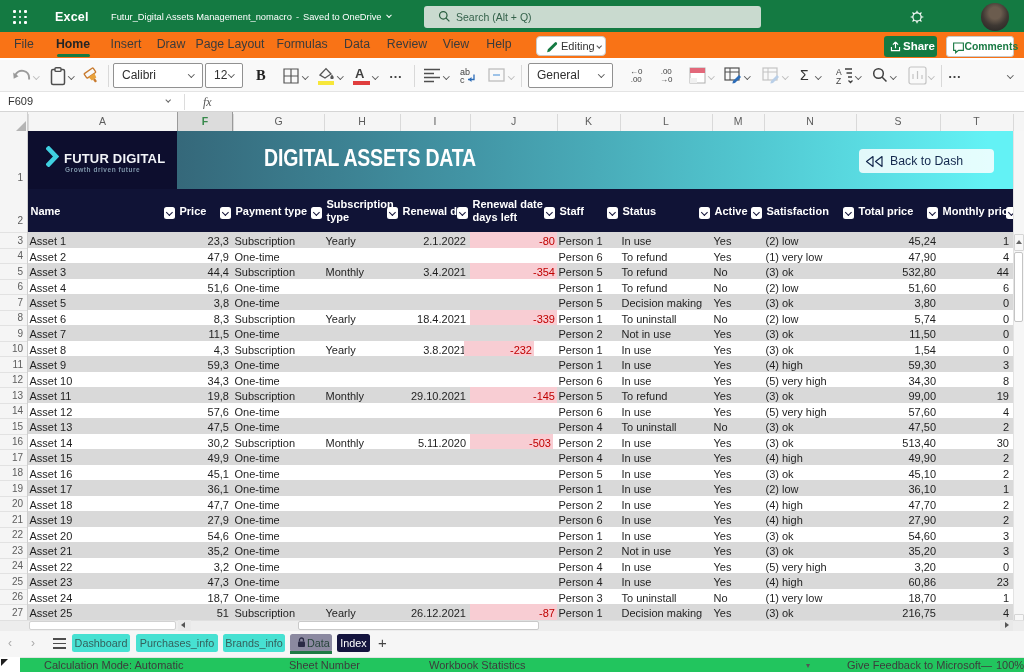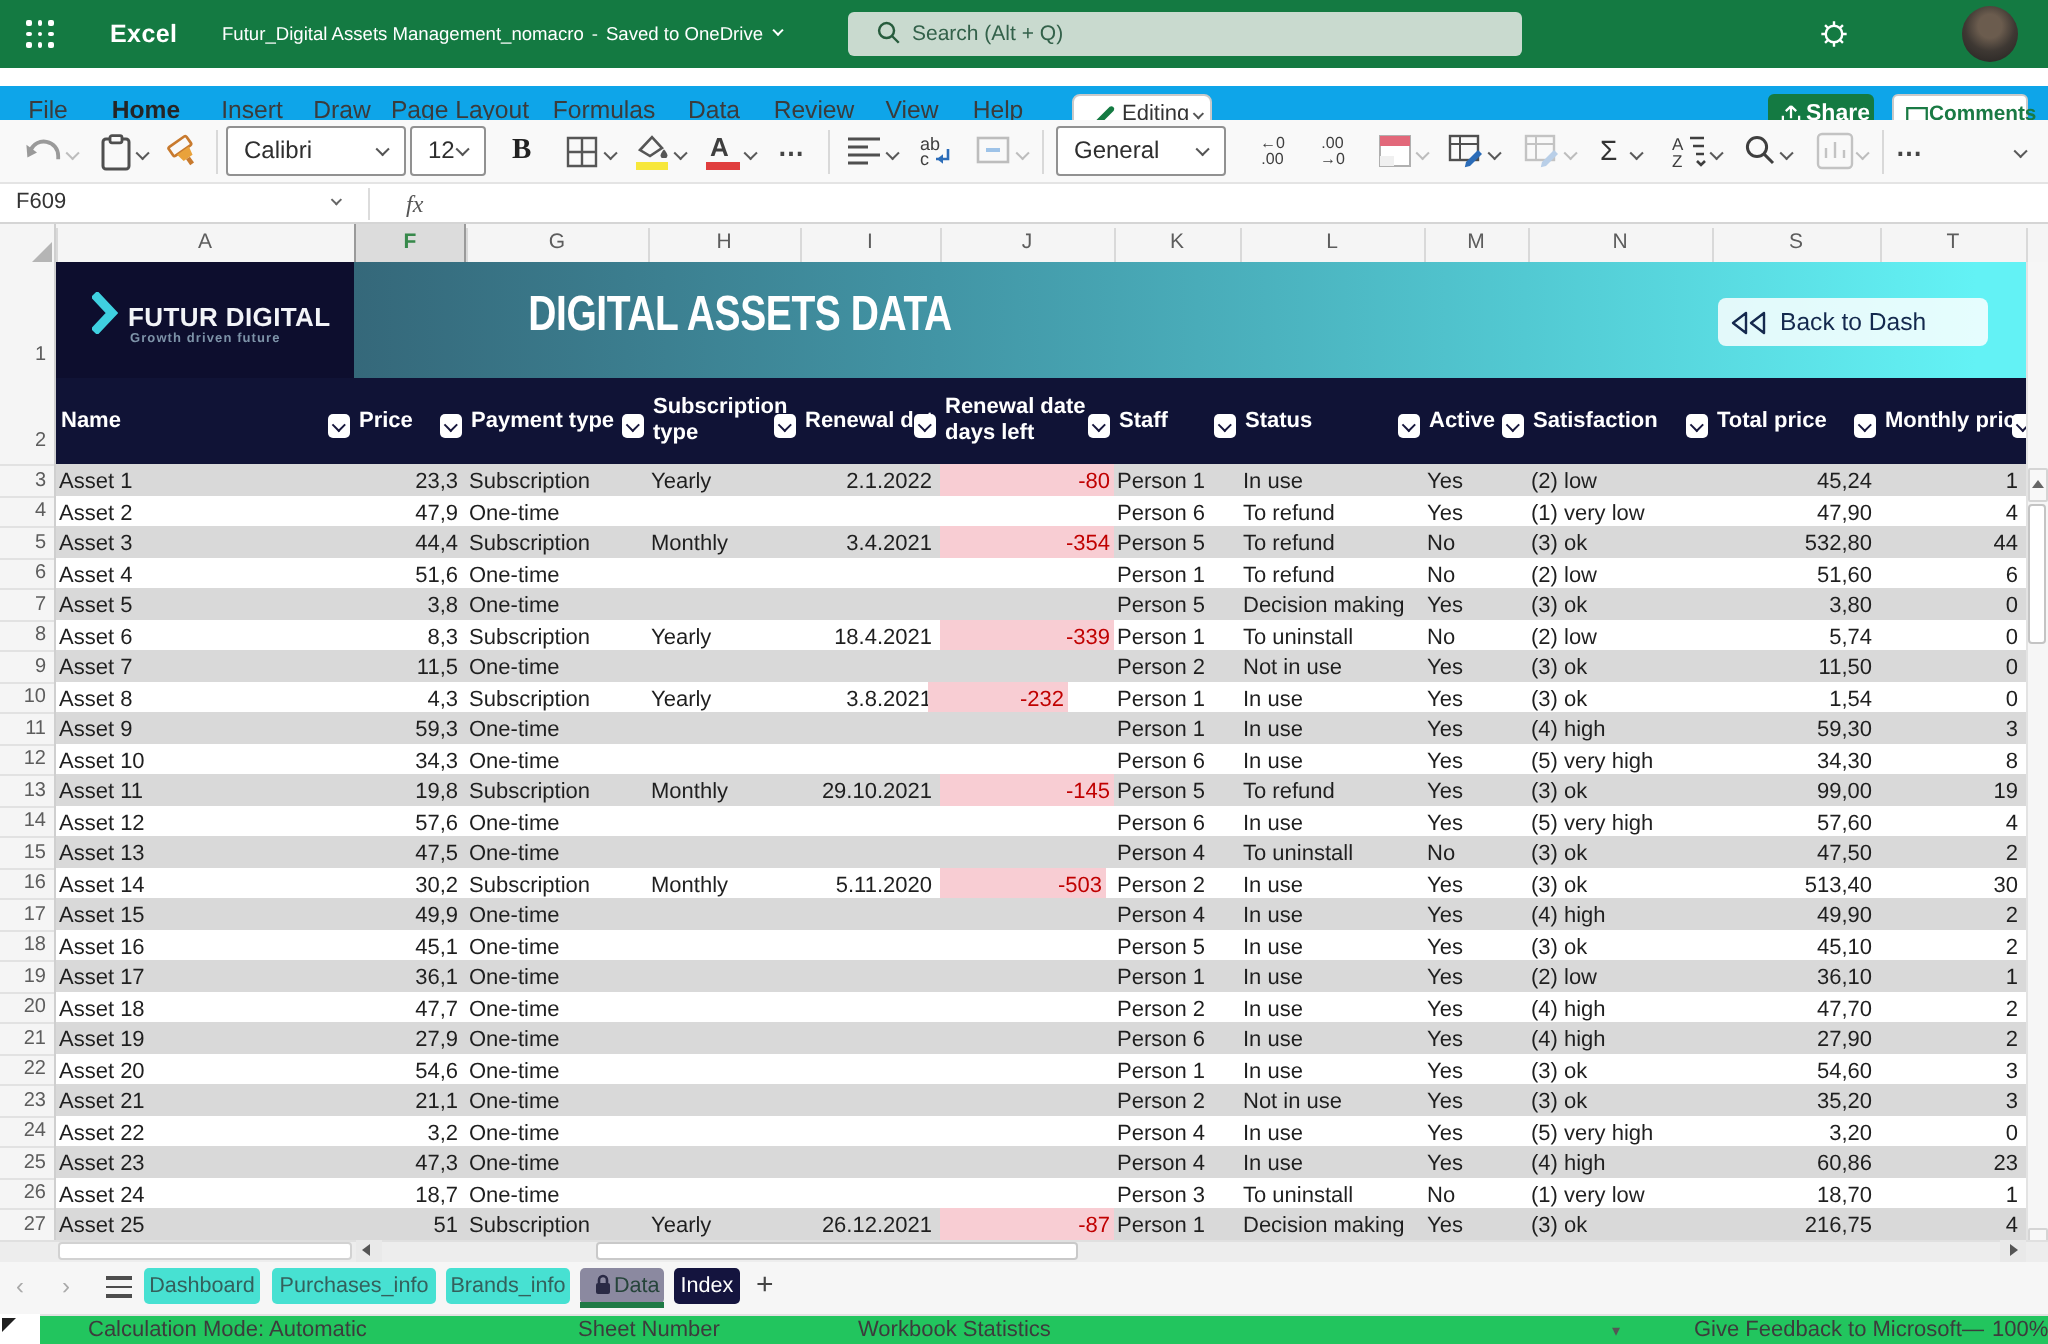--- a/index.html
+++ b/index.html
@@ -10,21 +10,21 @@
 .xl-logo{position:absolute;left:55px;top:10px;color:#fff;font-size:12.5px;font-weight:700;letter-spacing:.2px;}
 #fname{position:absolute;left:111px;top:11.5px;color:#fff;font-size:9.3px;letter-spacing:0;}
 #fname .sep{opacity:.9;margin:0 4px;}
 #fname .chev{display:inline-block;width:4px;height:4px;border-right:1.2px solid #fff;border-bottom:1.2px solid #fff;transform:rotate(45deg) translate(-2px,-2px);margin-left:5px;}
 #searchbox{position:absolute;left:424px;top:6px;width:337px;height:22px;background:#c9dacf;border-radius:3px;color:#33614a;font-size:10.5px;line-height:22px;}
 #searchbox .mag{position:absolute;left:14px;top:4px;width:13px;height:13px;}
 #searchbox span{position:absolute;left:32px;}
 #gear{position:absolute;left:909px;top:9px;width:16px;height:16px;color:#fff;font-size:15px;line-height:16px;}
 #avatar{position:absolute;left:981px;top:3px;width:28px;height:28px;border-radius:50%;background:radial-gradient(circle at 50% 36%, #6b5c4e 0 26%, #3e3833 55%, #232120 100%);}
 
-#tabrow{position:absolute;left:0;top:43px;width:1024px;height:26px;background:#0ea5e9;}
+#tabrow{position:absolute;left:0;top:32px;width:1024px;height:26px;background:#f97316;}
 .rtab{position:absolute;top:5px;font-size:12.3px;color:#3b3b3b;white-space:nowrap;}
 .rtab.sel{font-weight:700;color:#252525;}
 #homeline{position:absolute;left:57px;top:22px;width:33px;height:3px;background:#147a42;border-radius:2px;}
 #editpill{position:absolute;left:536px;top:4px;width:70px;height:20px;border:1px solid #c9c9c9;border-radius:4px;background:#fff;}
 #editpill .pt{position:absolute;left:24px;top:3px;font-size:11px;color:#333;}
 #editpill .chev{position:absolute;left:59.5px;top:7px;font-size:0;width:4.4px;height:4.4px;border-right:1.4px solid #555;border-bottom:1.4px solid #555;transform:rotate(45deg);}
 #sharebtn{position:absolute;left:884px;top:4px;width:53px;height:21px;background:#147a42;border-radius:3px;color:#fff;font-size:11.5px;font-weight:700;}
 #sharebtn span{position:absolute;left:19px;top:3.5px;}
 #commentsbtn{position:absolute;left:946px;top:4px;width:68px;height:21px;background:#fff;border:1px solid #c9c9c9;border-radius:3px;color:#1a7a44;font-size:10.4px;font-weight:700;}
 #commentsbtn span{position:absolute;left:17.5px;top:4px;}
@@ -664,21 +664,21 @@
       <div class="cell cl" style="left:205px;width:91px">One-time</div>
       <div class="cell cl" style="left:529px;width:63px">Person 1</div>
       <div class="cell cl" style="left:592px;width:92px">In use</div>
       <div class="cell cl" style="left:684px;width:52px">Yes</div>
       <div class="cell cl" style="left:736px;width:92px">(3) ok</div>
       <div class="cell cr" style="left:828px;width:84px">54,60</div>
       <div class="cell cr" style="left:912px;width:73px">3</div>
     </div>
 <div class="row odd" style="top:542.0px">
       <div class="cell cl" style="left:0px;width:149px">Asset 21</div>
-      <div class="cell cr" style="left:149px;width:56px">21,1</div>
+      <div class="cell cr" style="left:149px;width:56px">35,2</div>
       <div class="cell cl" style="left:205px;width:91px">One-time</div>
       <div class="cell cl" style="left:529px;width:63px">Person 2</div>
       <div class="cell cl" style="left:592px;width:92px">Not in use</div>
       <div class="cell cl" style="left:684px;width:52px">Yes</div>
       <div class="cell cl" style="left:736px;width:92px">(3) ok</div>
       <div class="cell cr" style="left:828px;width:84px">35,20</div>
       <div class="cell cr" style="left:912px;width:73px">3</div>
     </div>
 <div class="row even" style="top:557.5px">
       <div class="cell cl" style="left:0px;width:149px">Asset 22</div>

